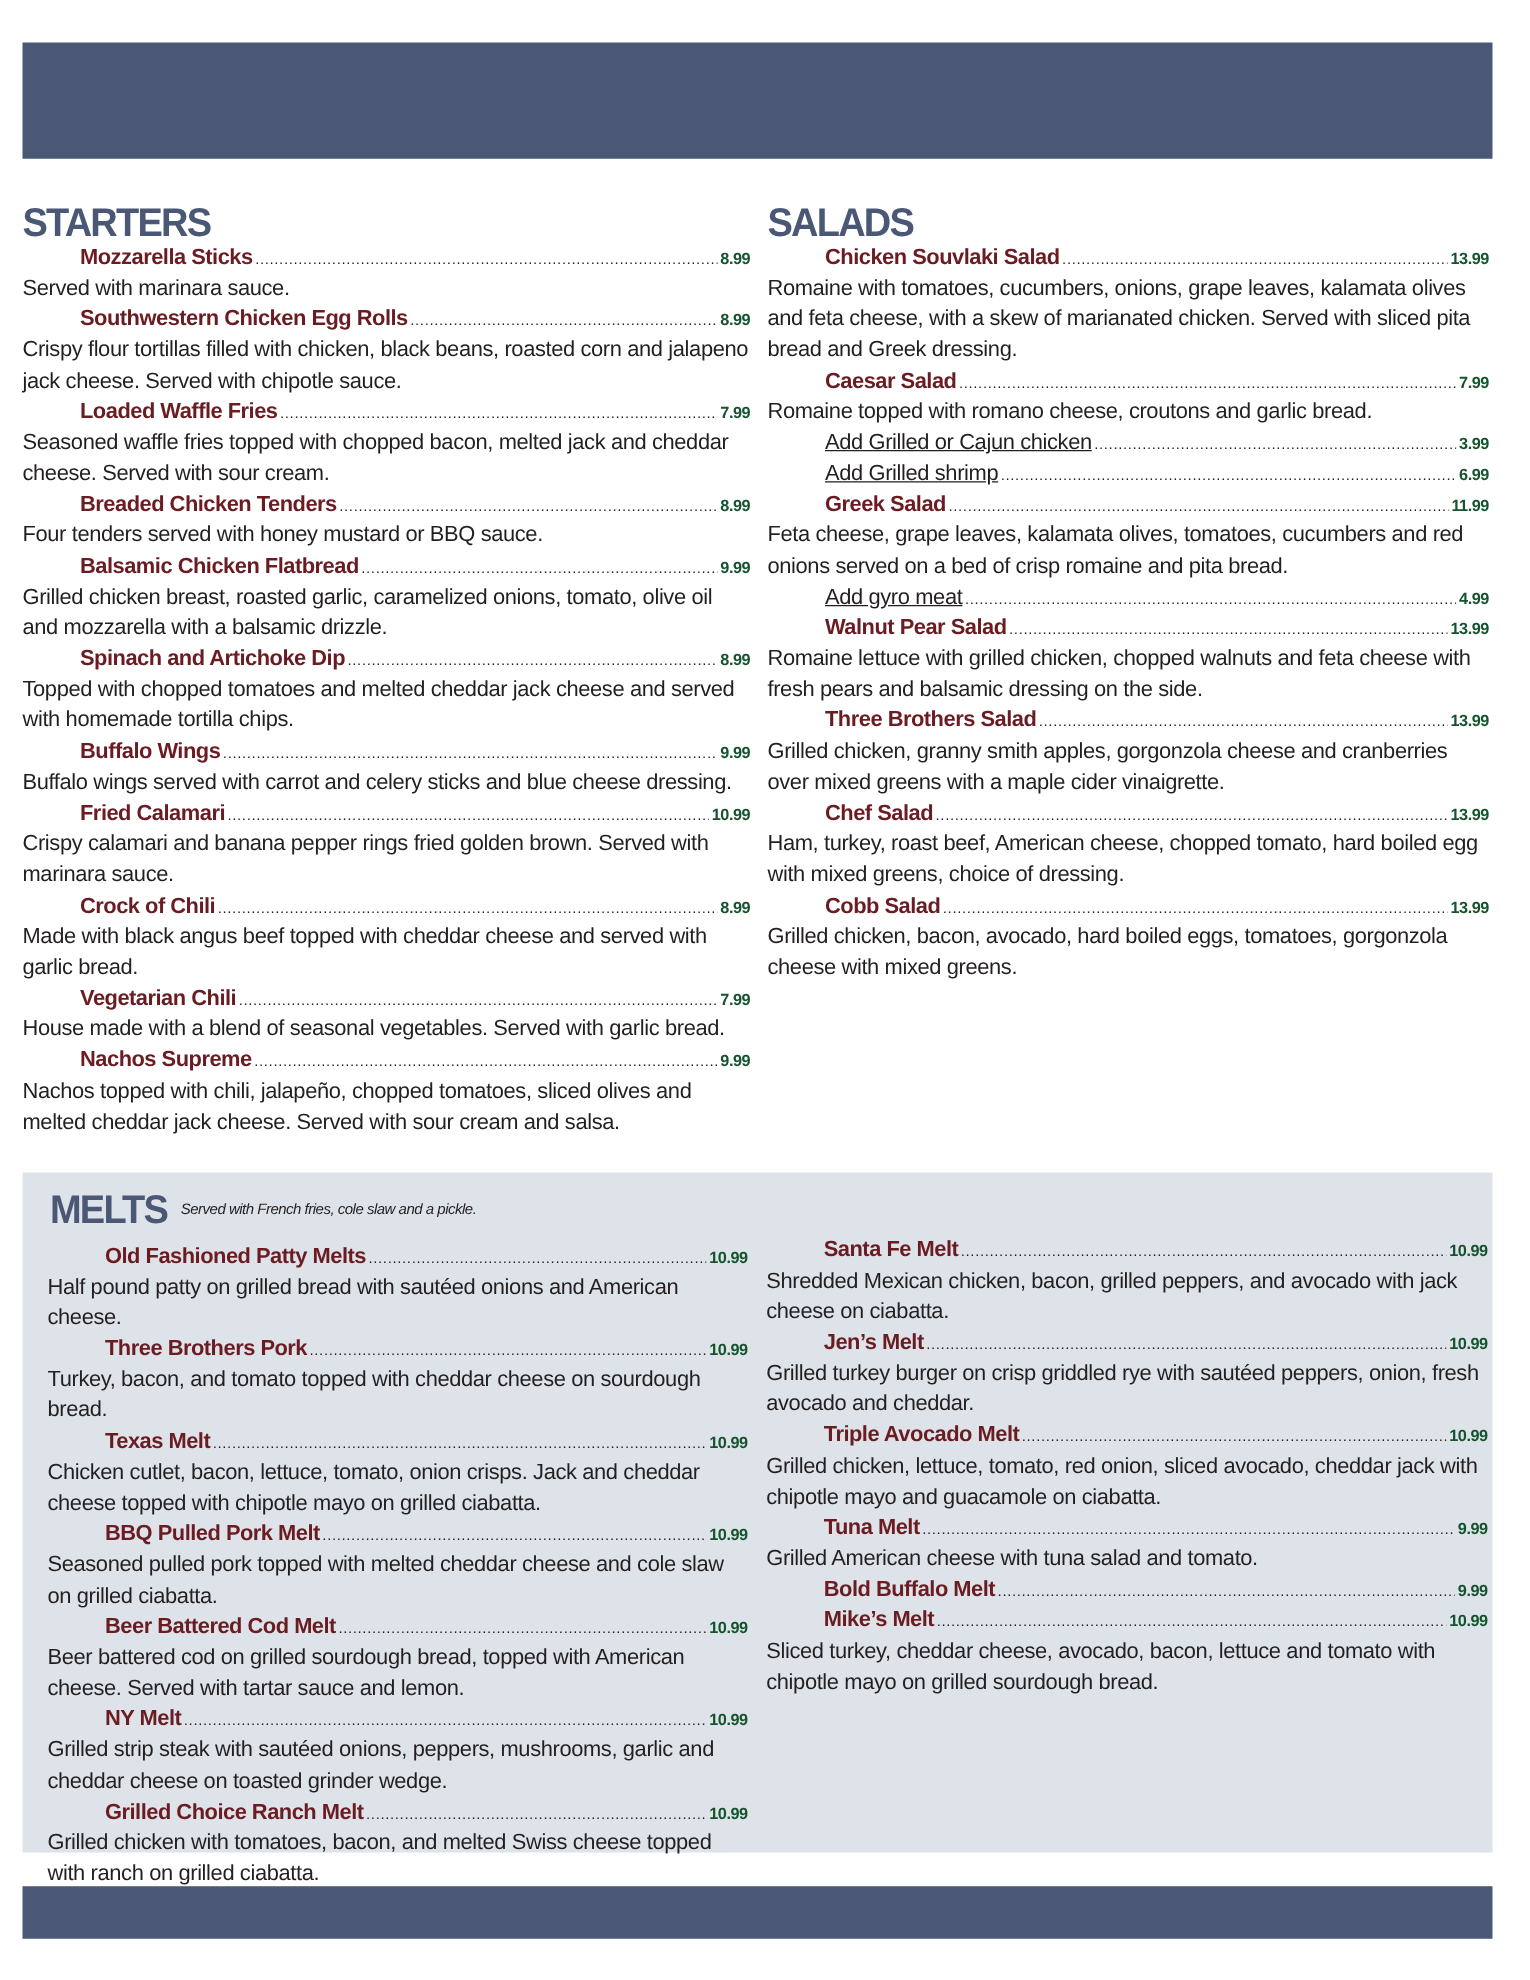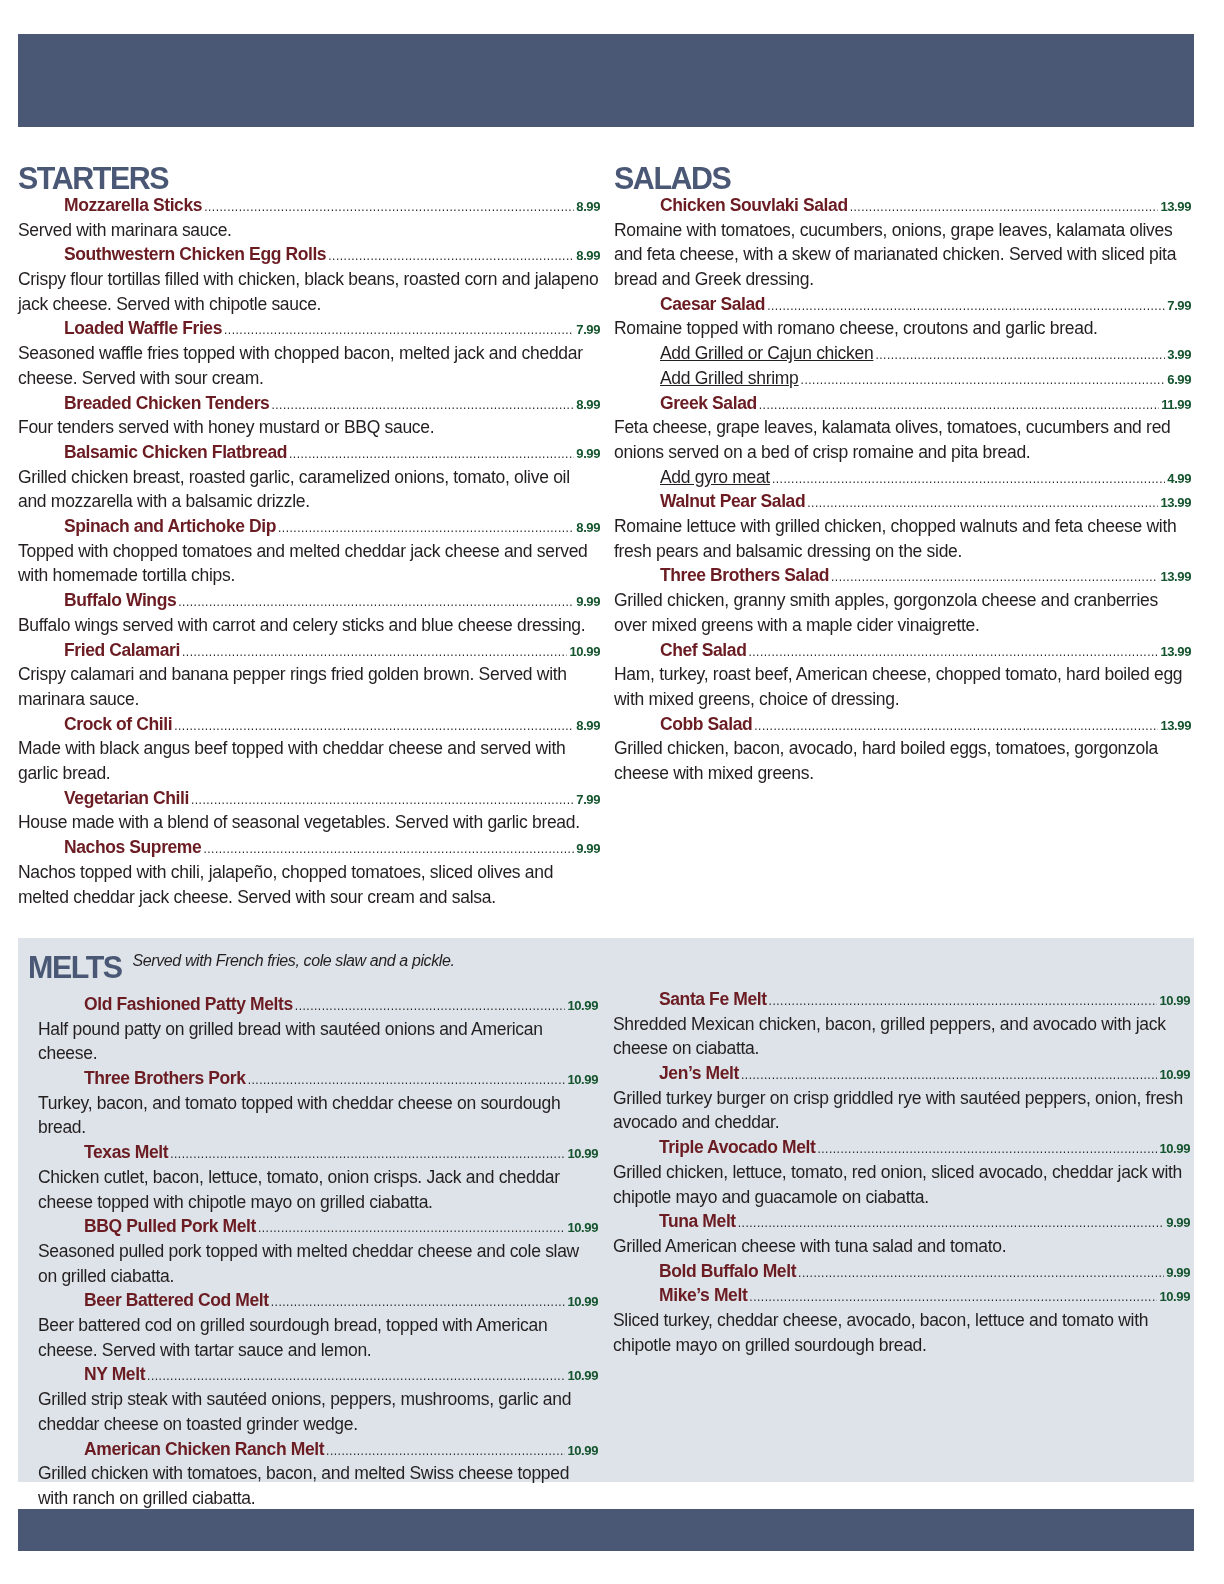--- a/index.html
+++ b/index.html
@@ -11,22 +11,22 @@
   .sec-title { font-family: "Liberation Sans", sans-serif; font-weight: 900; color: #4a5875;
                font-size: 32px; letter-spacing: -1.5px; line-height: 30px; transform: scaleX(0.95); transform-origin: left; }
   .item-head { display: flex; align-items: baseline; height: 24.7px; line-height: 24.7px; margin-left: 46px; }
   .item-name { color: #6b1c22; font-weight: bold; font-size: 17.5px; white-space: nowrap; letter-spacing: -0.4px; }
   .addon-name { color: #231f20; font-size: 17.5px; white-space: nowrap; letter-spacing: -0.3px; text-decoration: underline; }
   .leader { flex: 1; overflow: hidden; white-space: nowrap; font-size: 12px; color: #231f20; margin: 0 2px; }
   .leader::after { content: "................................................................................................................................................................................................................"; letter-spacing: 0.5px; }
   .price { font-weight: bold; font-size: 13px; color: #14532d; letter-spacing: -0.4px; }
   .desc { font-size: 17.5px; line-height: 24.7px; letter-spacing: -0.3px; }
   .melts-panel { position: absolute; left: 18px; top: 938px; width: 1176px; height: 544px; background: #dde3e8; }
-  .melts-title-row { position: absolute; left: 28px; top: 952px; display: flex; align-items: flex-start; }
-  .melts-sub { font-style: italic; font-size: 16px; margin-left: 6px; letter-spacing: -0.4px; }
+  .melts-title-row { position: absolute; left: 40px; top: 952px; display: flex; align-items: center; }
+  .melts-sub { font-style: italic; font-size: 12px; margin-left: 6px; letter-spacing: -0.4px; }
 </style>
 </head>
 <body>
 
 <div class="top-bar"></div>
 
 <div class="col" style="left:18px; top:163px;">
   <div class="sec-title">STARTERS</div>
   <div id="starters-list">
       <div class="menu-item">
@@ -247,21 +247,21 @@
       <div class="menu-item">
         <div class="item-head">
           <span class="item-name">NY Melt</span>
           <span class="leader"></span>
           <span class="price">10.99</span>
         </div>
         <div class="desc">Grilled strip steak with sautéed onions, peppers, mushrooms, garlic and cheddar cheese on toasted grinder wedge.</div>
       </div>
       <div class="menu-item">
         <div class="item-head">
-          <span class="item-name">American Chicken Ranch Melt</span>
+          <span class="item-name">Grilled Choice Ranch Melt</span>
           <span class="leader"></span>
           <span class="price">10.99</span>
         </div>
         <div class="desc">Grilled chicken with tomatoes, bacon, and melted Swiss cheese topped with ranch on grilled ciabatta.</div>
       </div>
     </div>
 </div>
 <div class="col" style="left:613px; top:987px; width:577px;">
   <div id="melts-right">
       <div class="menu-item">

